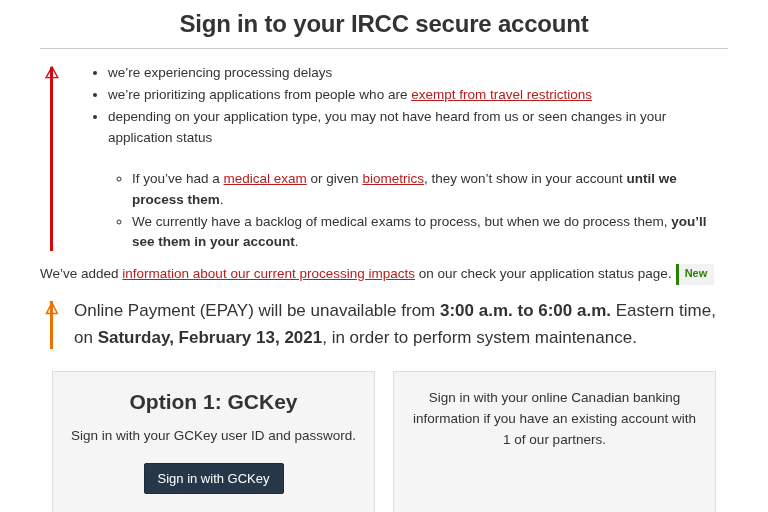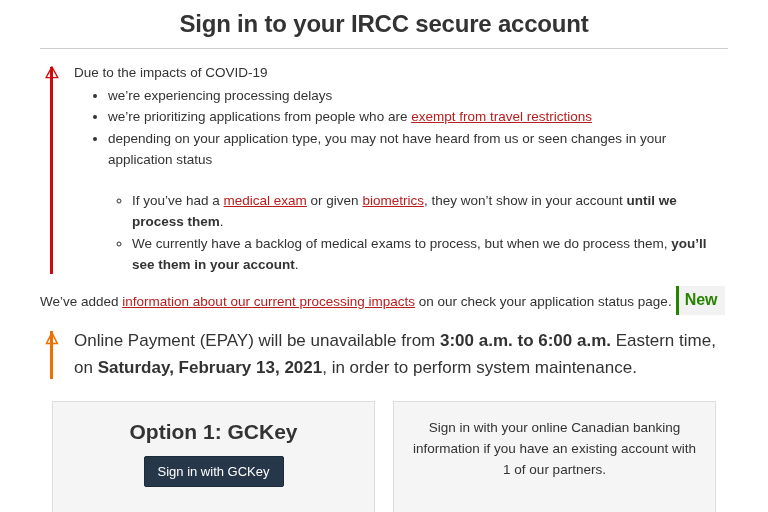--- a/index.html
+++ b/index.html
@@ -102,21 +102,21 @@
   .capacity {
     font-size: 13.5px;
     line-height: 1.6;
     margin: 10px 0 0 0;
   }
   .badge-new {
     display: inline-block;
     border-left: 3px solid #278400;
     background: #f2f2f2;
     color: #278400;
-    font-size: 16px;
+    font-size: 11px;
     font-weight: bold;
     padding: 1px 7px 2px 6px;
     margin-left: 4px;
     vertical-align: 1px;
   }
 
   .warning-wrap {
     margin-top: 12px;
   }
   .warn-text {
@@ -169,21 +169,20 @@
 <body>
 
 <div class="page">
 
   <h1 class="page-title">Sign in to your IRCC secure account</h1>
 
 
   <div class="alert important">
     <span class="bar"></span>
     <span class="ico">⚠</span>
-    <p class="alert-title">Due to the impacts of COVID-19</p>
 
     <ul class="lvl1">
       <li>
         <span>we’re experiencing processing delays</span>
       </li>
       <li>
         <span>we’re prioritizing applications from people who are </span><a class="link" href="#">exempt from travel restrictions</a>
       </li>
       <li>
         <span>depending on your application type, you may not have heard from us or seen changes in your application status</span>
@@ -207,20 +206,21 @@
     <span class="bar"></span>
     <span class="ico">△</span>
     <p class="warn-text">
       <span>Online Payment (EPAY) will be unavailable from </span><b>3:00 a.m. to 6:00 a.m.</b><span> Eastern time, on </span><b>Saturday, February 13, 2021</b><span>, in order to perform system maintenance.</span>
     </p>
   </div>
 
   <div class="options">
     <div class="panel">
       <h2>Option 1: GCKey</h2>
+      <p>Sign in with your GCKey user ID and password.</p>
       <a class="btn" href="#">Sign in with GCKey</a>
     </div>
     <div class="panel">
       <p>Sign in with your online Canadian banking information if you have an existing account with 1 of our partners.</p>
 
     </div>
   </div>
 
 </div>
 

